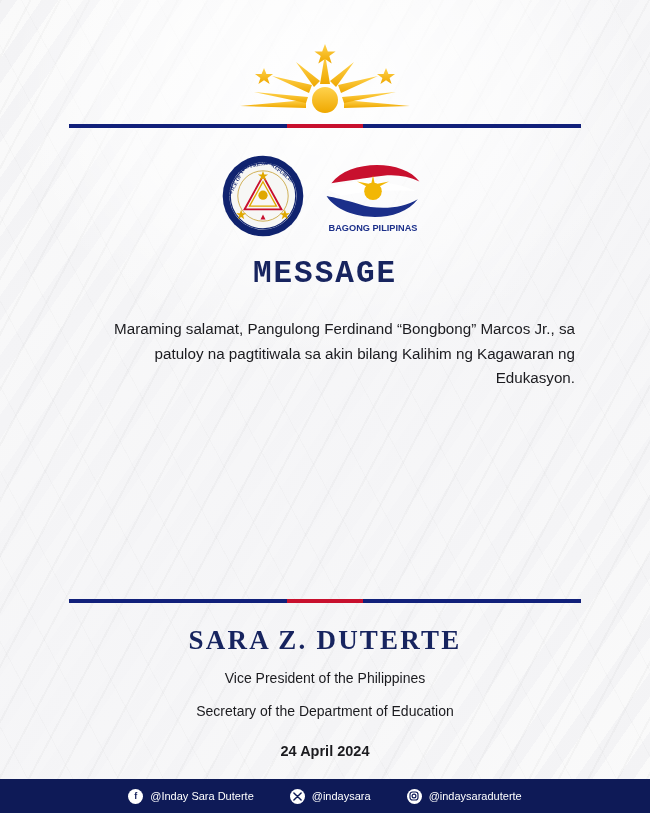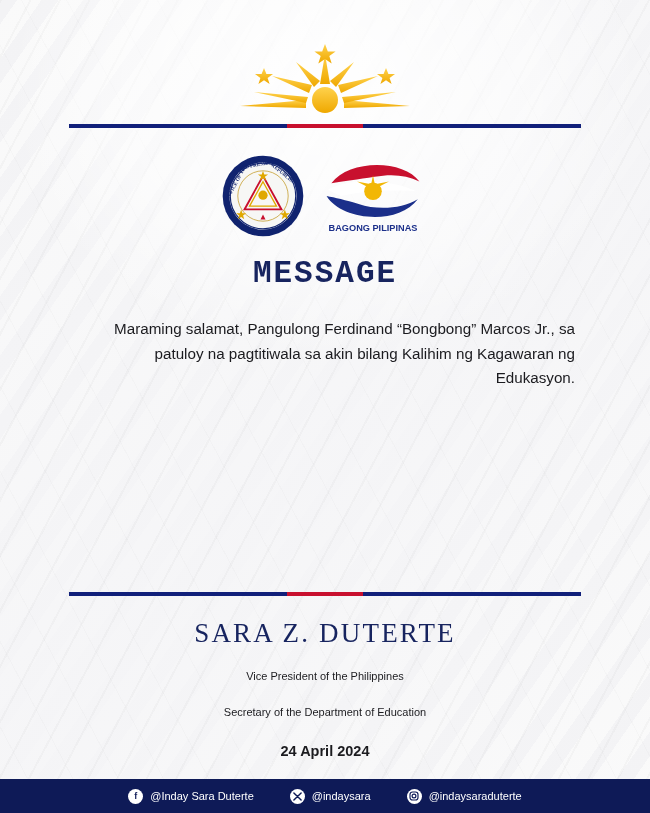--- a/index.html
+++ b/index.html
@@ -112,30 +112,30 @@
   
   .sign-block {
     width: 100%;
     max-width: 512px;
     text-align: center;
     margin-bottom: 8px;
   }
   .sign-name {
     font-family: "Liberation Serif", serif;
     font-size: 27px;
-    font-weight: 400;
+    font-weight: 700;
     letter-spacing: 2.2px;
     color: #17245f;
     margin-top: 22px;
   }
   .sign-role {
-    font-size: 11px;
+    font-size: 14px;
     color: #1b1b1f;
     line-height: 1.45;
-    margin-top: 20px;
+    margin-top: 12px;
   }
   .sign-date {
     font-size: 14.5px;
     font-weight: 700;
     color: #1b1b1f;
     margin-top: 22px;
   }
 
   
   .footer {

